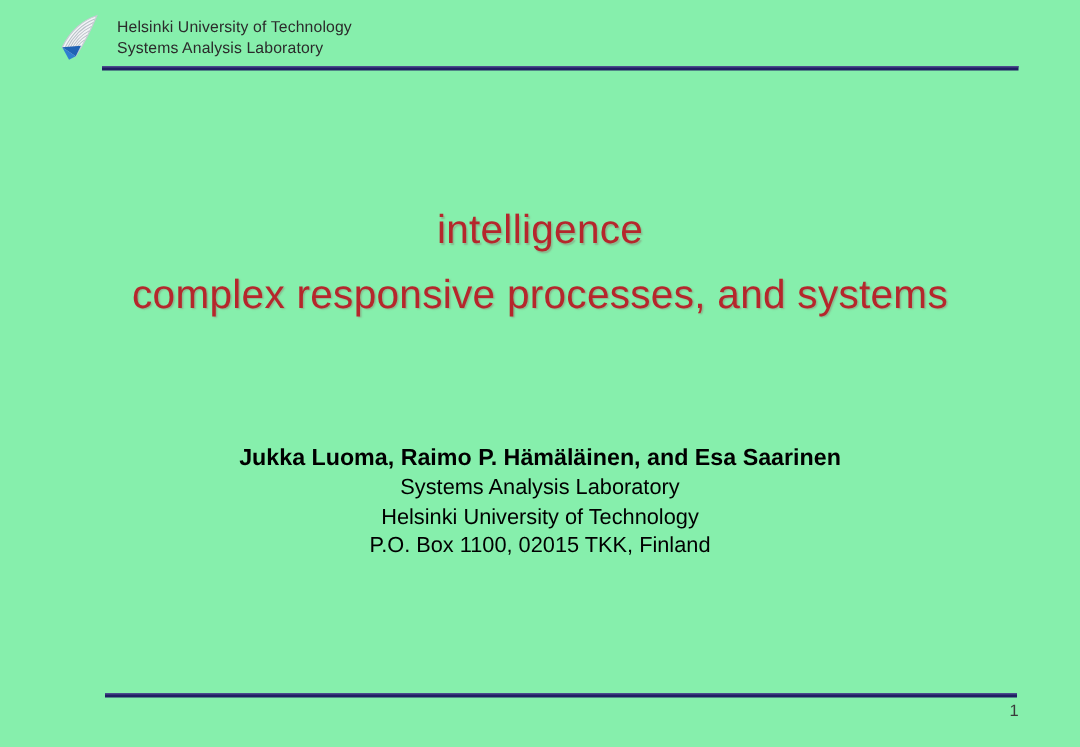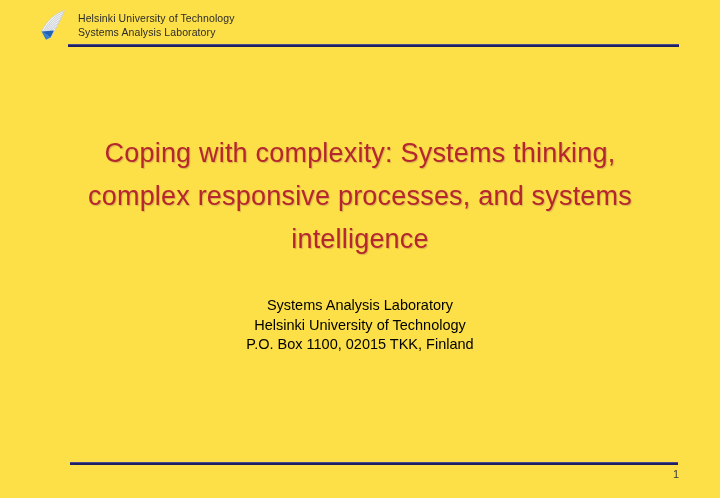--- a/index.html
+++ b/index.html
@@ -12,21 +12,21 @@
     height: 498px;
     background: #ffffff;
     font-family: "Liberation Sans", sans-serif;
     overflow: hidden;
   }
 
   .slide {
     position: relative;
     width: 720px;
     height: 498px;
-    background: #fde047;
+    background: #86efac;
   }
 
   
   .slide-header {
     position: absolute;
     left: 0;
     top: 0;
     width: 720px;
     height: 55px;
   }
@@ -155,26 +155,26 @@
 
     <div class="header-text-block">
       <div class="header-line">Helsinki University of Technology</div>
       <div class="header-line">Systems Analysis Laboratory</div>
     </div>
 
     <div class="header-rule"></div>
   </div>
 
   <div class="title-block">
-    <div class="title-line">Coping with complexity: Systems thinking,</div>
+    <div class="title-line">intelligence</div>
     <div class="title-line">complex responsive processes, and systems</div>
-    <div class="title-line">intelligence</div>
   </div>
 
   <div class="author-block">
+    <div class="author-names">Jukka Luoma, Raimo P. Hämäläinen, and Esa Saarinen</div>
     <div class="affiliation-line">Systems Analysis Laboratory</div>
     <div class="affiliation-line">Helsinki University of Technology</div>
     <div class="affiliation-line">P.O. Box 1100, 02015 TKK, Finland</div>
   </div>
 
   <div class="footer-rule"></div>
   <div class="page-number">1</div>
 
 </div>
 

